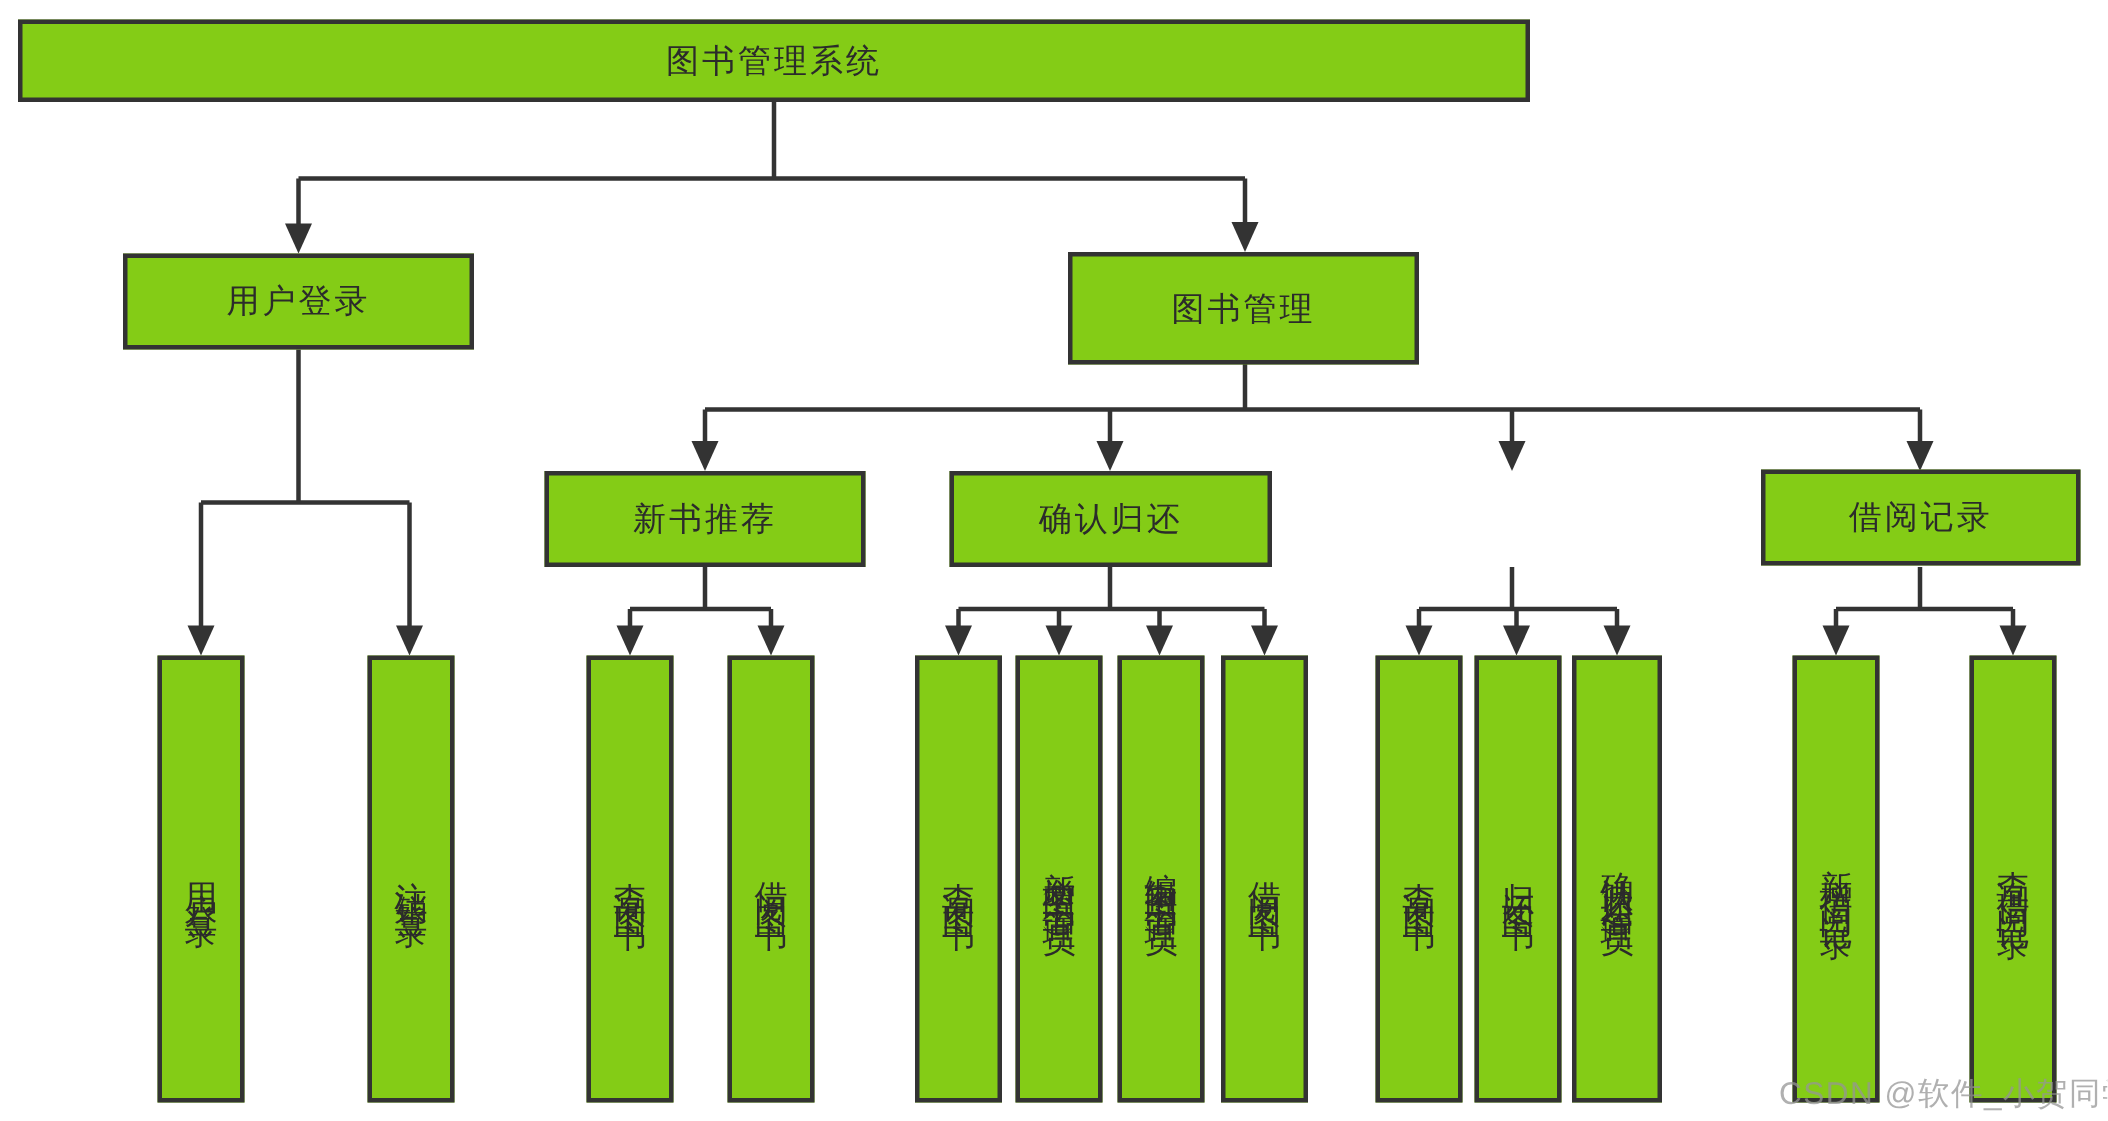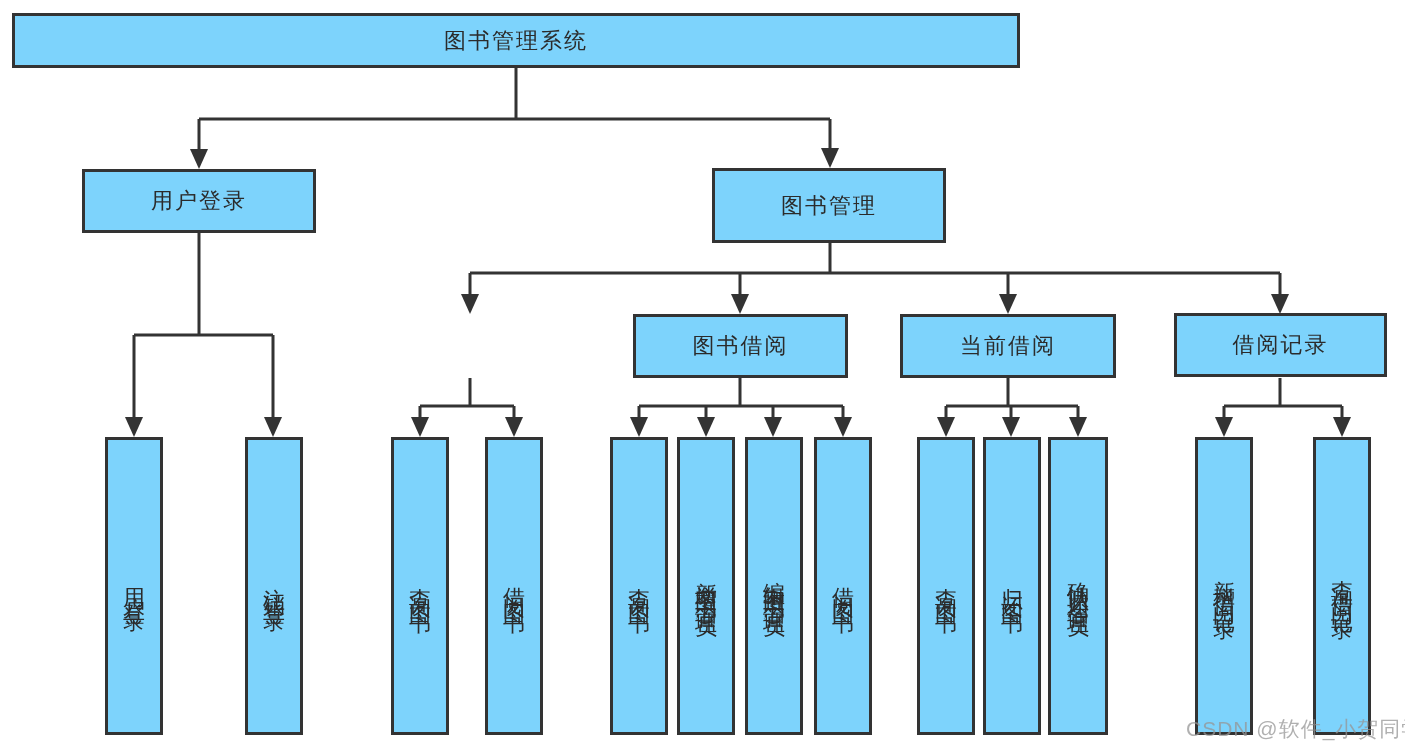--- a/index.html
+++ b/index.html
@@ -19,21 +19,21 @@
     position: absolute;
     left: 0;
     top: 0;
     width: 1405px;
     height: 747px;
     pointer-events: none;
   }
   .node {
     position: absolute;
     box-sizing: border-box;
-    background: #7dd3fc;
+    background: #84cc16;
     border: 3px solid #333333;
     color: #2b2b2b;
     display: flex;
     align-items: center;
     justify-content: center;
     font-size: 22px;
     letter-spacing: 2px;
     white-space: nowrap;
   }
   .leaf {
@@ -111,22 +111,22 @@
       <polygon points="1215,417 1233,417 1224,437"></polygon>
       <polygon points="1333,417 1351,417 1342,437"></polygon>
     </g>
   </svg>
 
   <div class="node" style="left:12px; top:13px; width:1008px; height:55px;">图书管理系统</div>
 
   <div class="node" style="left:82px; top:169px; width:234px; height:64px;">用户登录</div>
   <div class="node" style="left:712px; top:168px; width:234px; height:75px;">图书管理</div>
 
-  <div class="node" style="left:633px; top:314px; width:215px; height:64px;">图书借阅</div>
-  <div class="node" style="left:900px; top:314px; width:216px; height:64px;">当前借阅</div>
+  <div class="node" style="left:363px; top:314px; width:214px; height:64px;">新书推荐</div>
+  <div class="node" style="left:633px; top:314px; width:215px; height:64px;">确认归还</div>
   <div class="node" style="left:1174px; top:313px; width:213px; height:64px;">借阅记录</div>
 
   <div class="node leaf" style="left:105px;">用户登录</div>
   <div class="node leaf" style="left:245px;">注销登录</div>
 
   <div class="node leaf" style="left:391px;">查询图书</div>
   <div class="node leaf" style="left:485px;">借阅图书</div>
 
   <div class="node leaf" style="left:610px;">查询图书</div>
   <div class="node leaf long" style="left:677px;">新增图书（管理员）</div>

